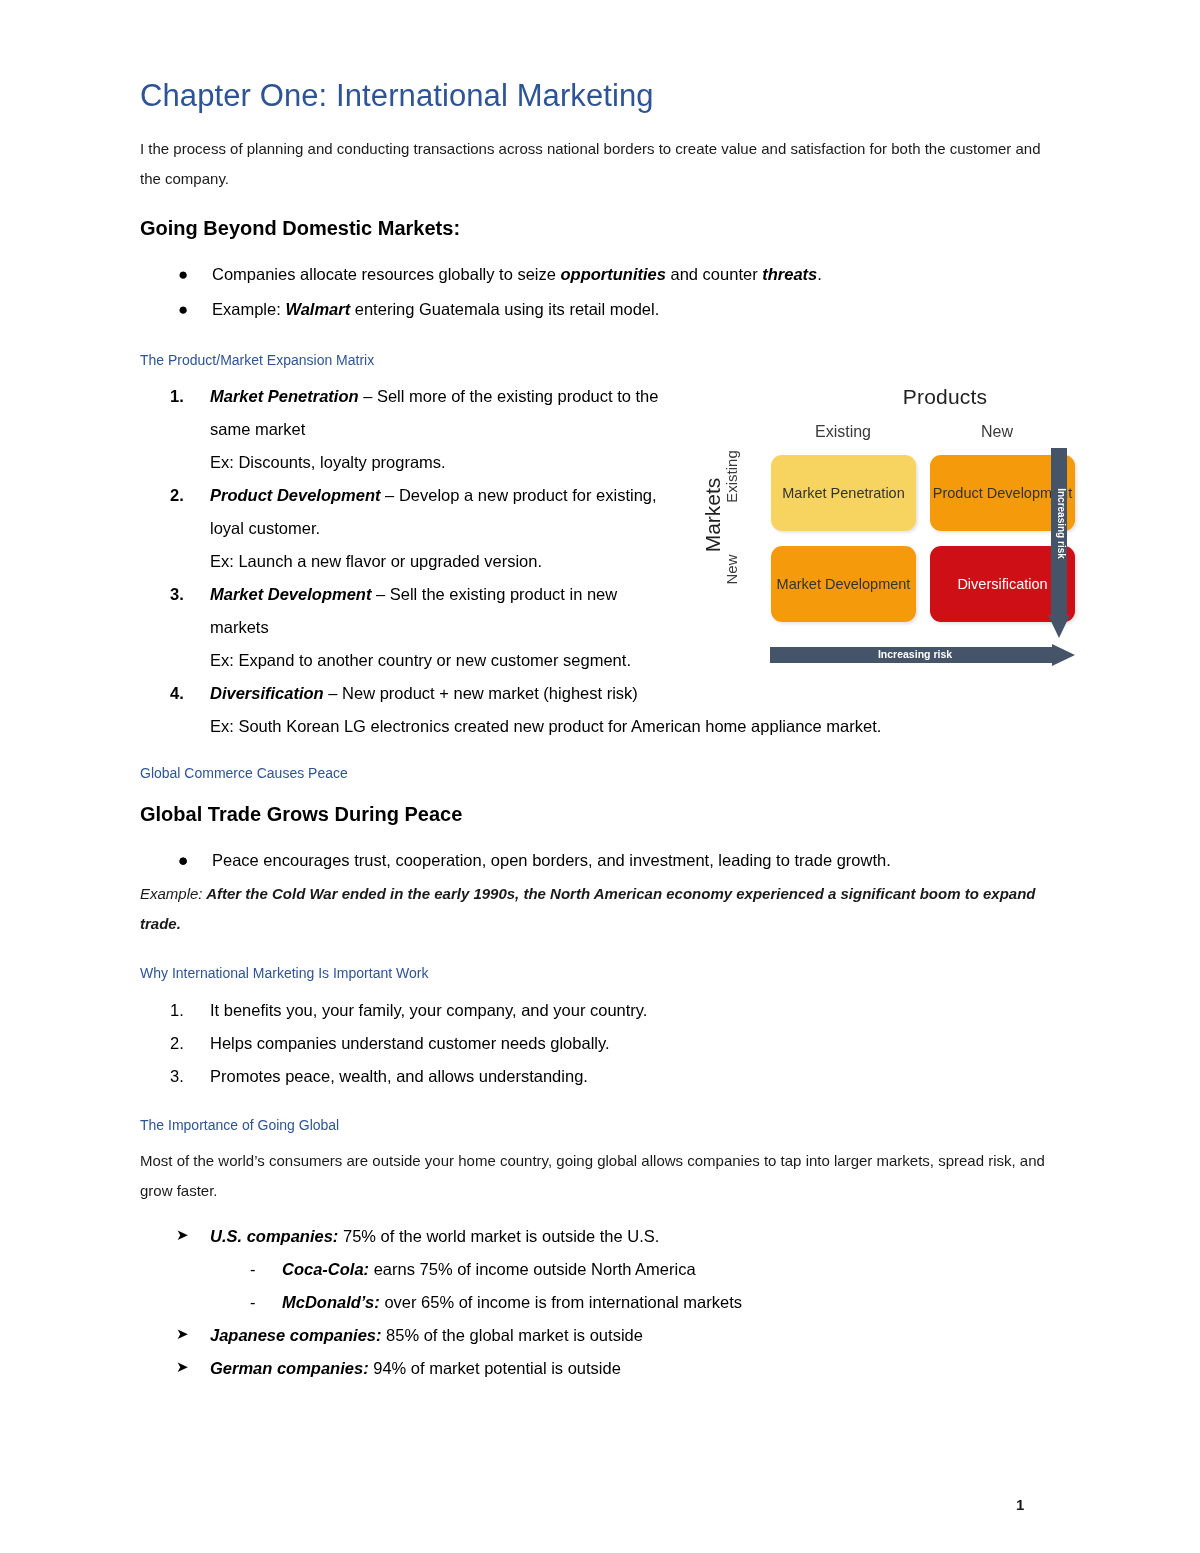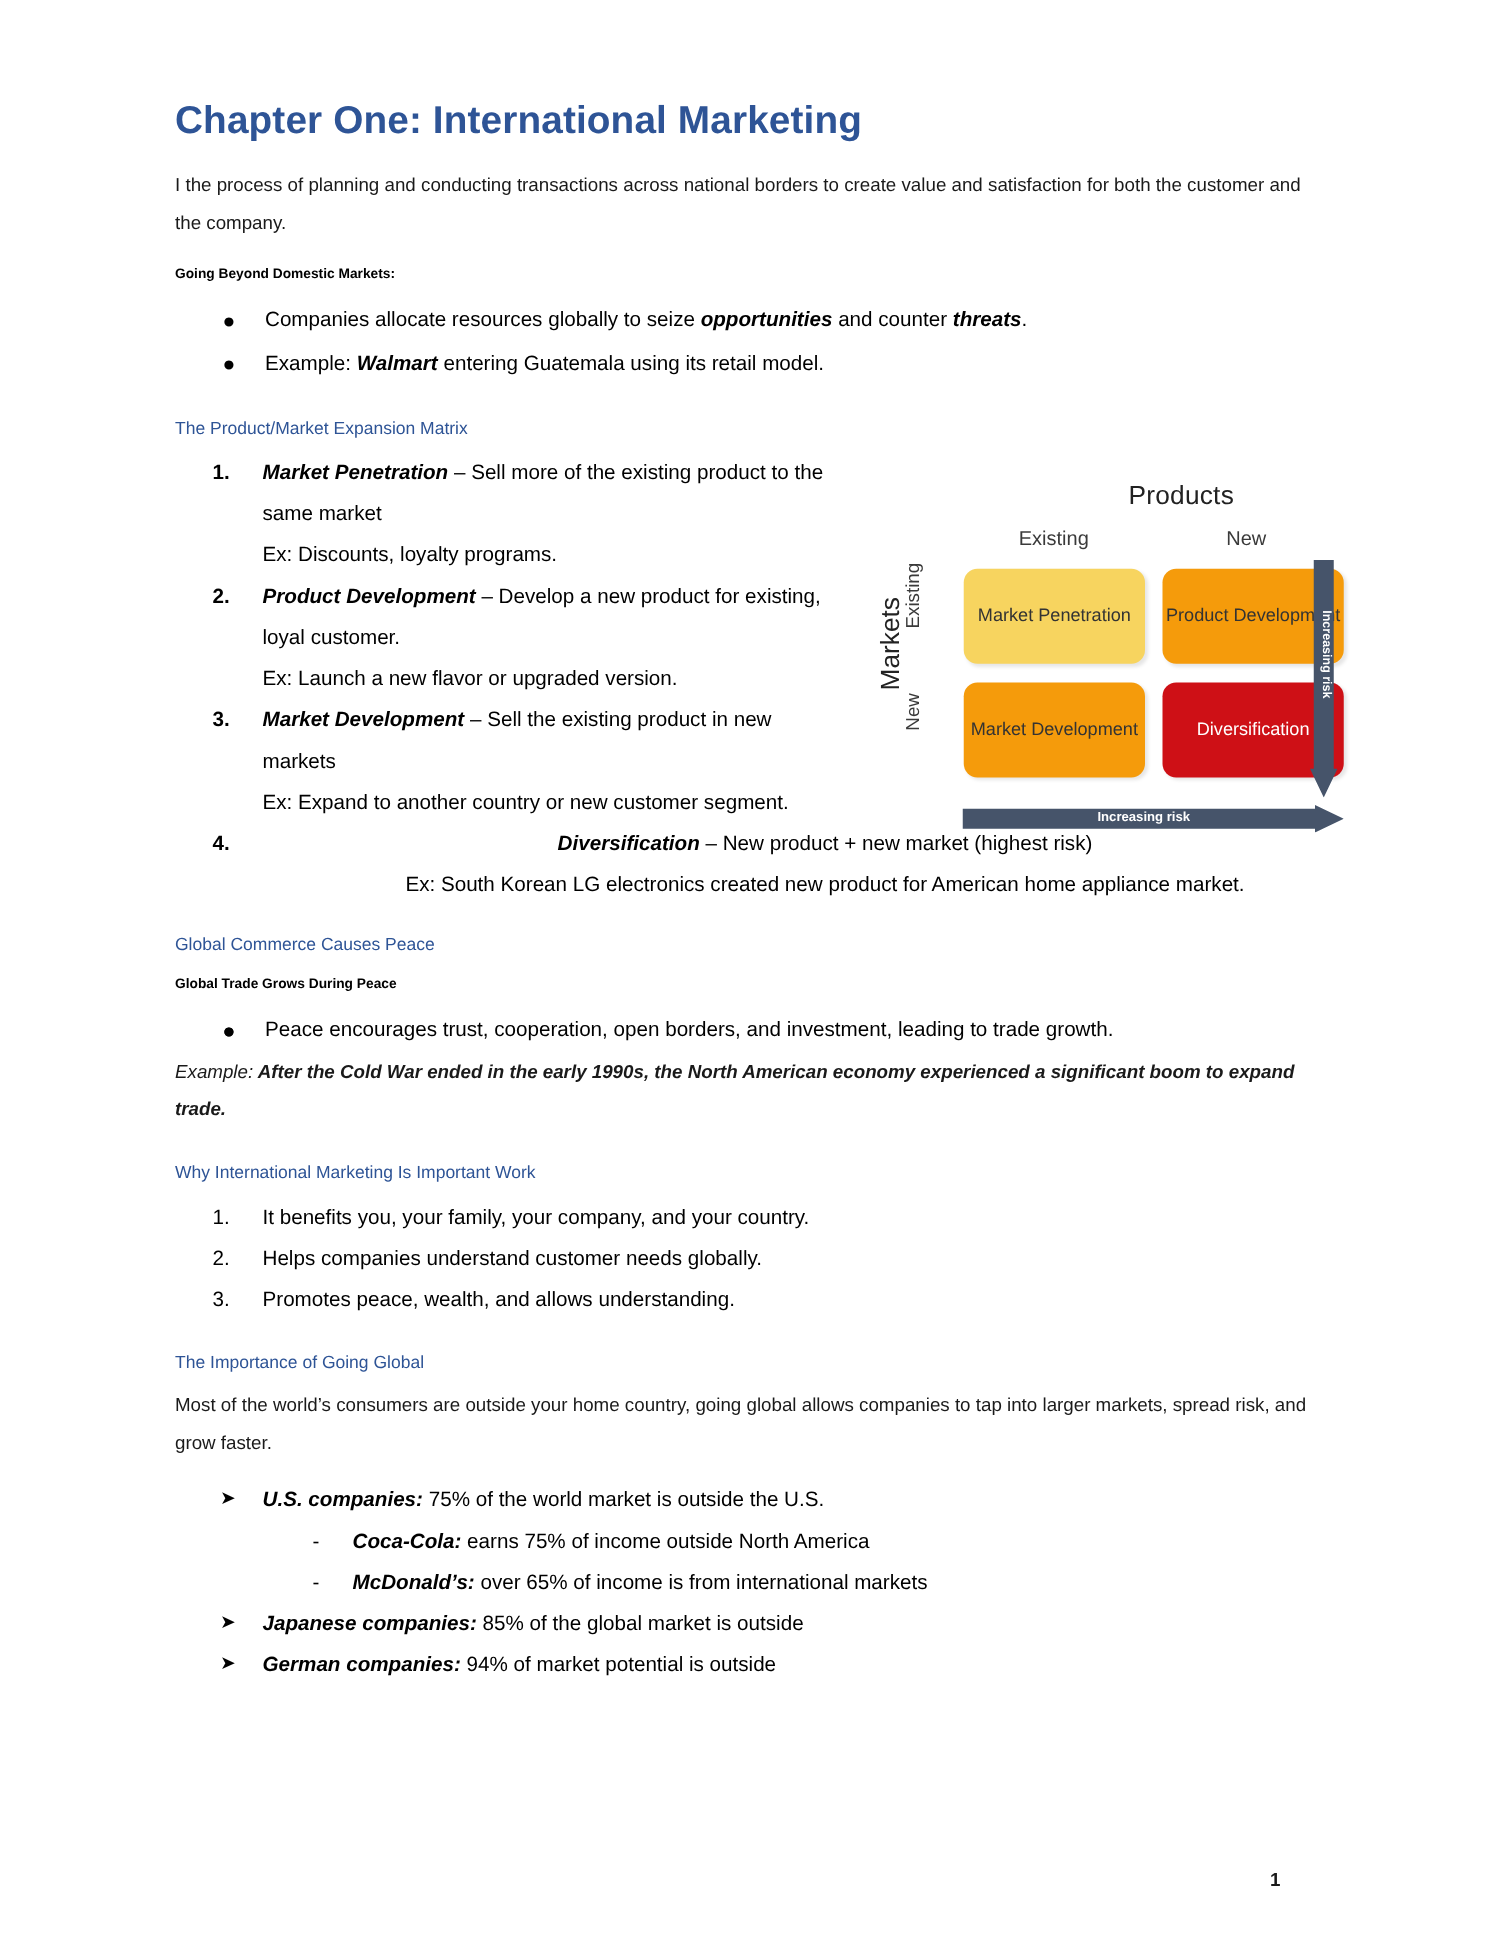--- a/index.html
+++ b/index.html
@@ -23,21 +23,21 @@
     position: absolute;
     left: 140px;
     top: 78px;
     width: 920px;
   }
 
   
   h1.doc-title {
     font-family: "Liberation Sans", sans-serif;
     font-size: 31px;
-    font-weight: 700;
+    font-weight: 400;
     color: #2E5496;
     margin: 0 0 20px 0;
     line-height: 1.15;
     letter-spacing: 0.1px;
   }
   h2.sec-title {
     font-family: "Liberation Sans", sans-serif;
     font-size: 14px;
     font-weight: 400;
     color: #2E5496;
@@ -49,21 +49,21 @@
   p.body {
     font-size: 15px;
     line-height: 2.0;
     margin: 0 0 14px 0;
     color: #1a1a1a;
   }
   .bold { font-weight: bold; font-style: italic; }
   .ital { font-style: italic; }
 
   p.lead-bold {
-    font-size: 11px;
+    font-size: 20px;
     font-weight: bold;
     line-height: 2.0;
     margin: 12px 0 10px 0;
   }
 
   
   ul.dot {
     margin: 0 0 12px 0;
     padding-left: 72px;
     list-style: none;
@@ -305,21 +305,21 @@
         <span class="cont">Ex: Discounts, loyalty programs.</span>
       </li>
       <li>
         <span class="bold">Product Development</span><span> – </span><span>Develop a new product for existing, loyal customer.</span>
         <span class="cont">Ex: Launch a new flavor or upgraded version.</span>
       </li>
       <li>
         <span class="bold">Market Development</span><span> – </span><span>Sell the existing product in new markets</span>
         <span class="cont">Ex: Expand to another country or new customer segment.</span>
       </li>
-      <li style="width:900px;text-align:center;">
+      <li style="width:900px;">
         <span class="bold">Diversification</span><span> – </span><span>New product + new market (highest risk)</span>
         <span class="cont">Ex: South Korean LG electronics created new product for American home appliance market.</span>
       </li>
     </ol>
 
     <h2 class="sec-title" style="margin-top:22px;">Global Commerce Causes Peace</h2>
 
     <p class="lead-bold" style="margin-top:6px;">Global Trade Grows During Peace</p>
 
     <ul class="dot" style="margin-bottom:0;">

